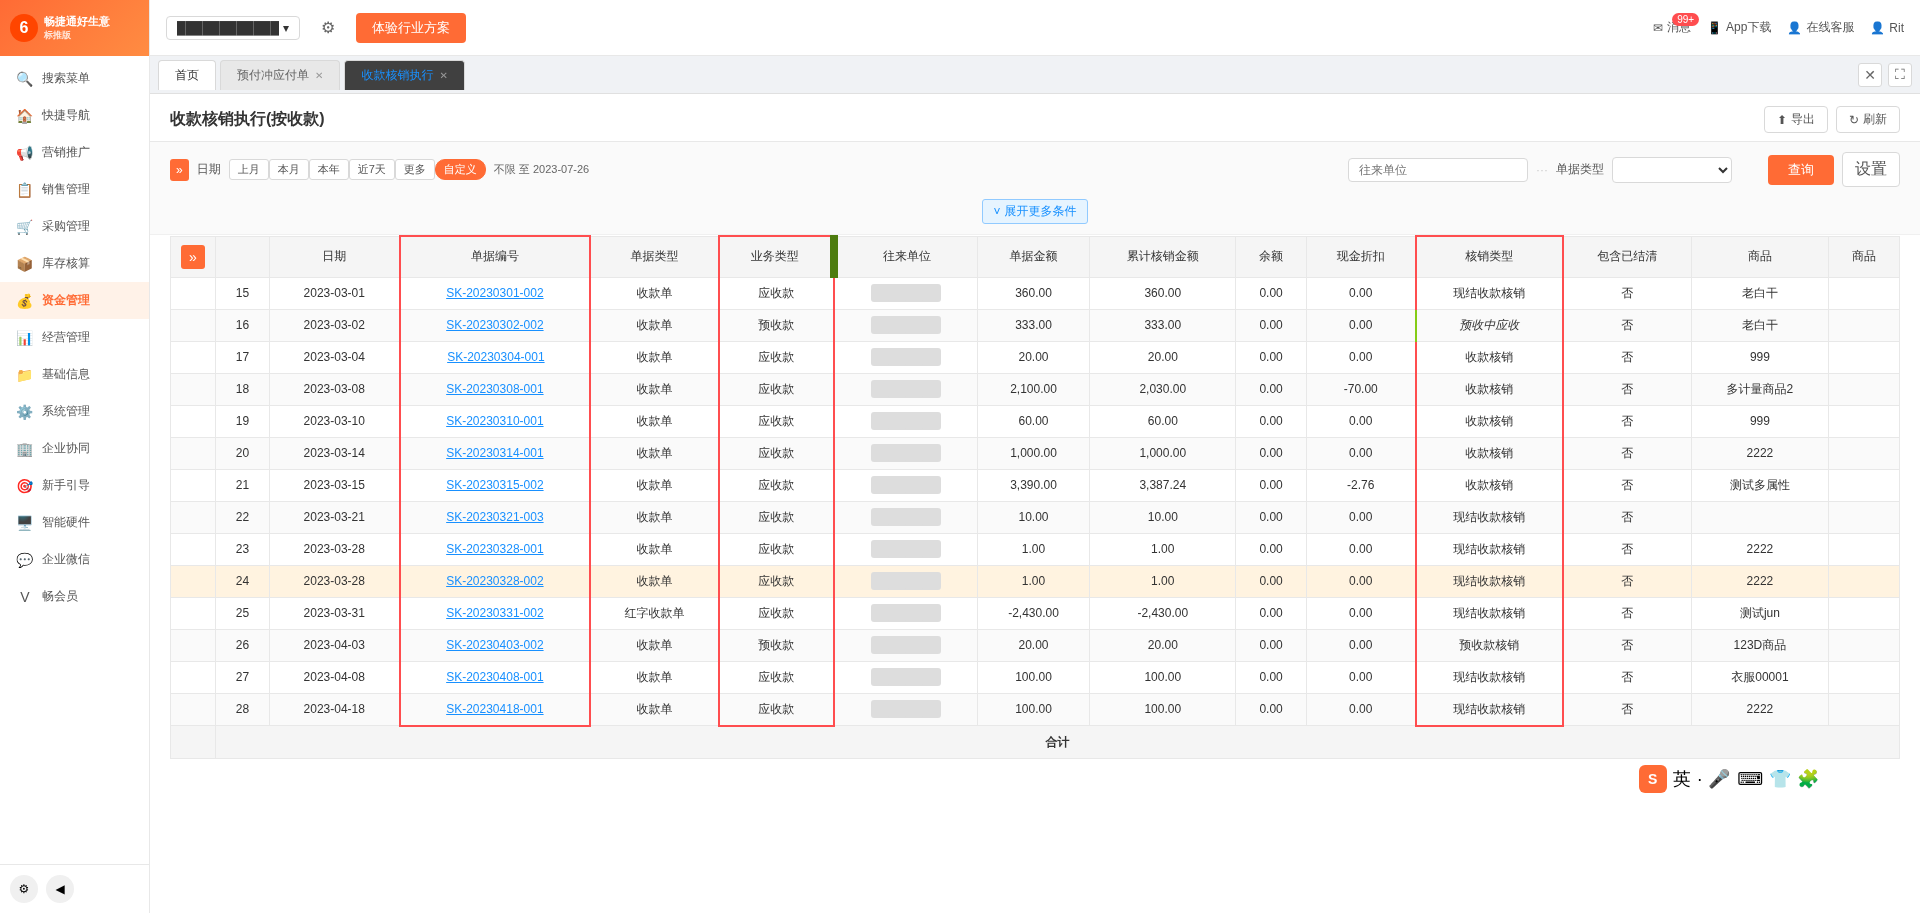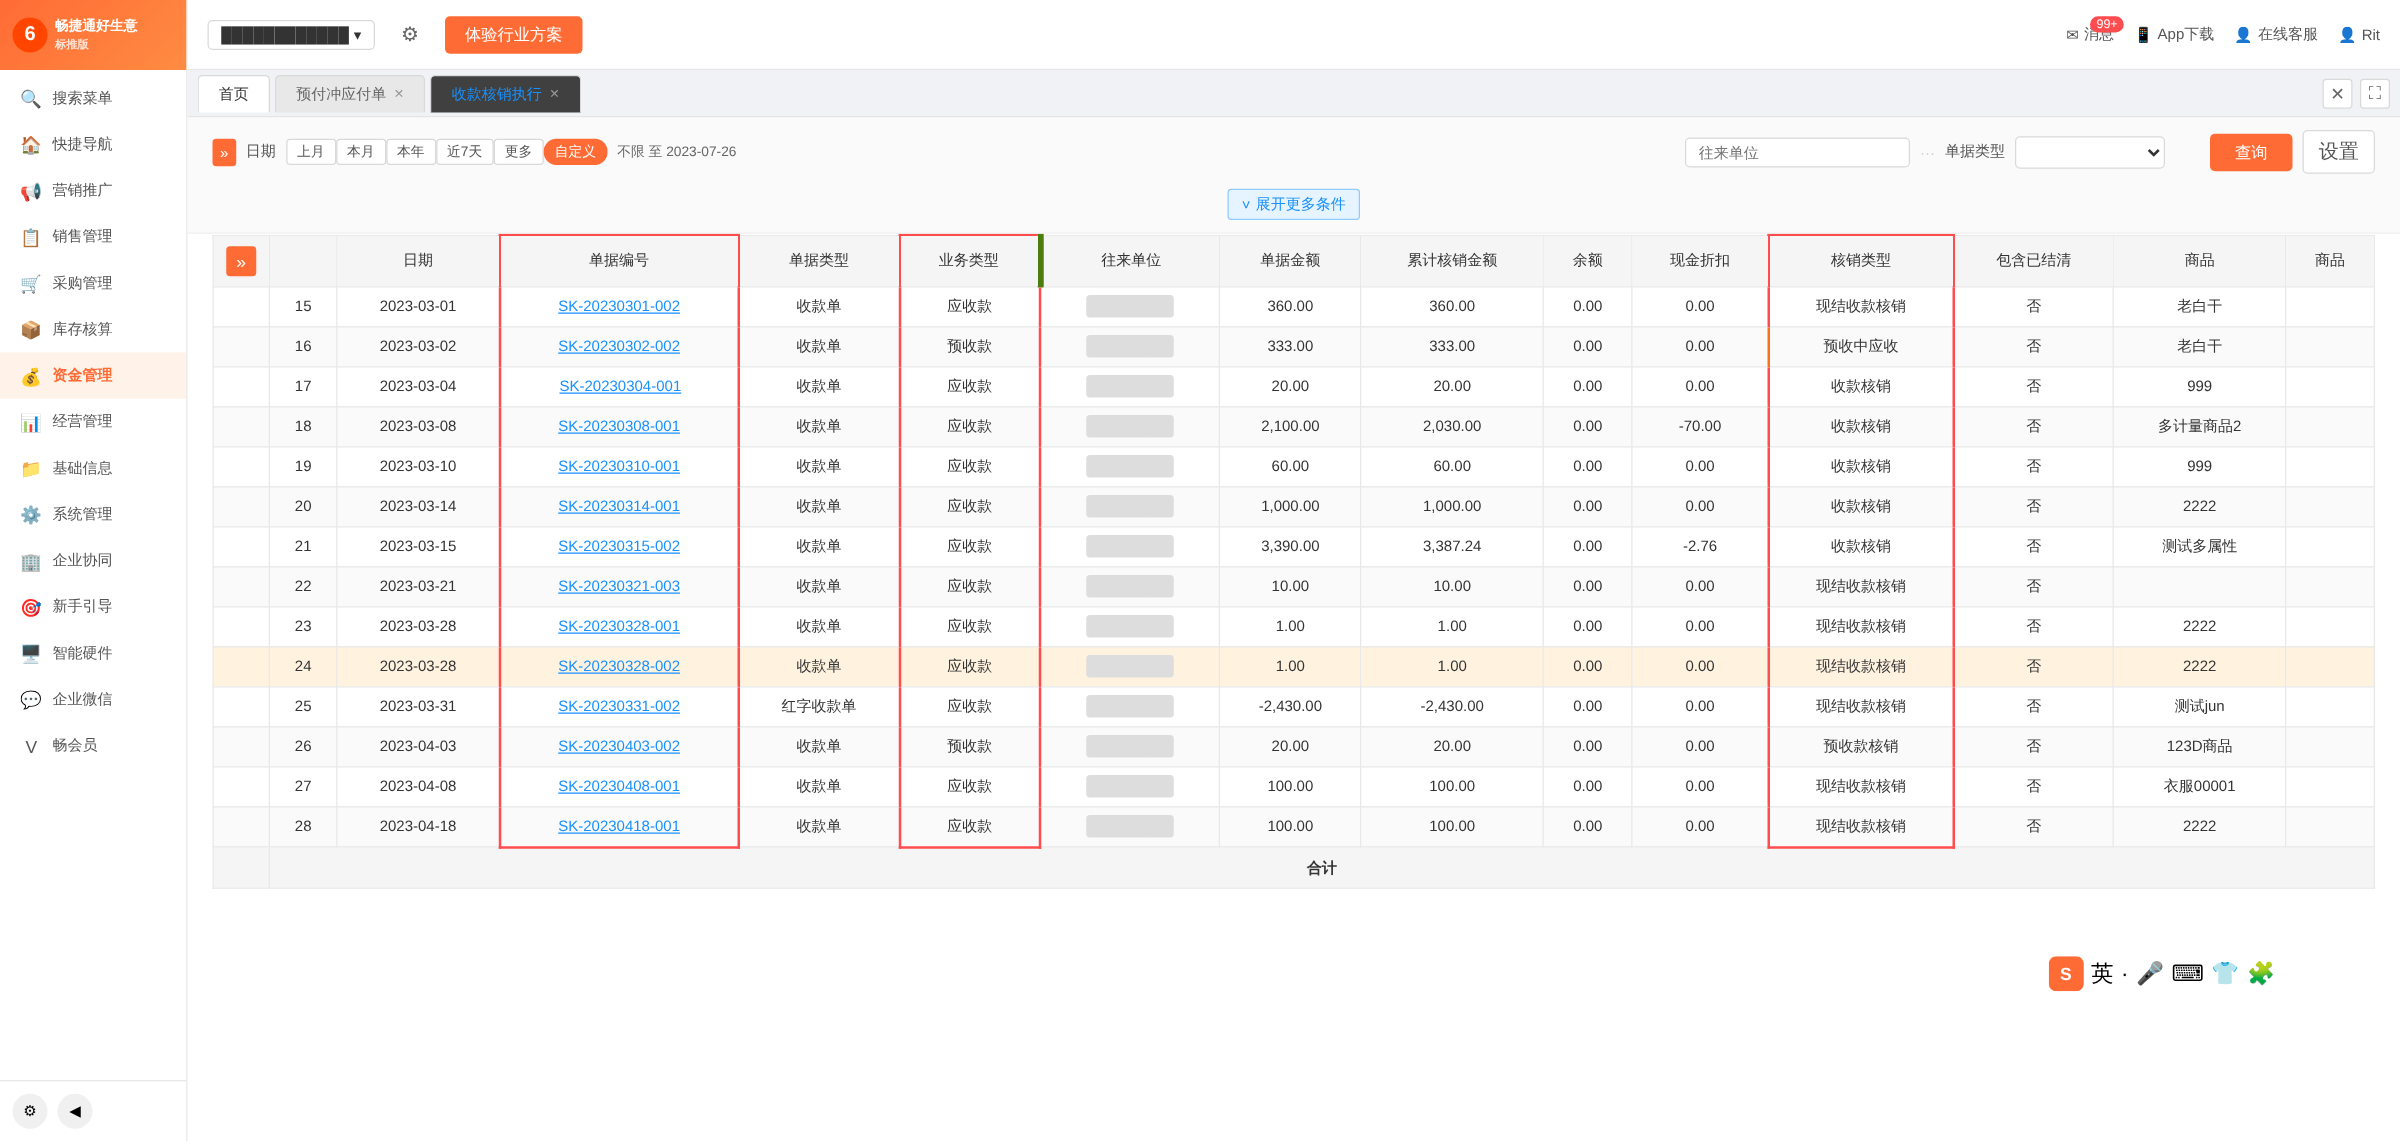--- a/index.html
+++ b/index.html
@@ -209,20 +209,33 @@
       <span class="tab-close">✕</span>
     </div>
     <div class="tabbar-right">
       <div class="tabbar-btn">✕</div>
       <div class="tabbar-btn">⛶</div>
     </div>
   </div>
 
   <div class="page">
 
+    <div class="page-header">
+      <div class="page-title">收款核销执行(按收款)</div>
+      <div class="page-header-actions">
+        <button class="btn-outline">
+          <span>⬆</span>
+          <span>导出</span>
+        </button>
+        <button class="btn-outline">
+          <span>↻</span>
+          <span>刷新</span>
+        </button>
+      </div>
+    </div>
 
     <div class="filter-bar">
       <div class="filter-row">
         <div style="display:flex;align-items:center;gap:6px;flex:0 0 auto;">
           <button style="background:#ff6b35;color:#fff;border:none;border-radius:3px;padding:4px 6px;cursor:pointer;font-size:12px;">»</button>
         </div>
         <span class="filter-label">日期</span>
         <div class="filter-date-btns">
           <button class="filter-date-btn">上月</button>
           <button class="filter-date-btn">本月</button>
@@ -255,21 +268,21 @@
       <table class="data-table">
         <thead>
           <tr>
             <th class="gear-icon-cell">
               <button class="expand-col-btn">»</button>
             </th>
             <th></th>
             <th>日期</th>
             <th style="border-left:2px solid #ff4d4f;border-right:2px solid #ff4d4f;border-top:2px solid #ff4d4f;">单据编号</th>
             <th>单据类型</th>
-            <th style="border-left:2px solid #ff4d4f;border-right:5px solid #4d7c0f;border-top:2px solid #ff4d4f;">业务类型</th>
+            <th style="border-left:2px solid #ff4d4f;border-right:8px solid #4d7c0f;border-top:2px solid #ff4d4f;">业务类型</th>
             <th>往来单位</th>
             <th>单据金额</th>
             <th>累计核销金额</th>
             <th>余额</th>
             <th>现金折扣</th>
             <th style="border-left:2px solid #ff4d4f;border-right:2px solid #ff4d4f;border-top:2px solid #ff4d4f;">核销类型</th>
             <th>包含已结清</th>
             <th>商品</th>
             <th>商品</th>
           </tr>
@@ -297,21 +310,21 @@
       <td>16</td>
       <td>2023-03-02</td>
       <td style="border-left:2px solid #ff4d4f;border-right:2px solid #ff4d4f;"><a class="link">SK-20230302-002</a></td>
       <td>收款单</td>
       <td style="border-left:2px solid #ff4d4f;border-right:2px solid #ff4d4f;">预收款</td>
       <td><span style="background:#ddd;color:#ddd;border-radius:3px;padding:2px 18px;">████</span></td>
       <td class="">333.00</td>
       <td class="">333.00</td>
       <td>0.00</td>
       <td class="">0.00</td>
-      <td style="border-left:2px solid #f97316;border-right:2px solid #ff4d4f;">预收中应收</td>
+      <td style="border-left:2px solid #84cc16;border-right:2px solid #ff4d4f;font-style:italic;">预收中应收</td>
       <td>否</td>
       <td>老白干</td>
       <td></td>
     </tr>
             <tr>
       <td></td>
       <td>17</td>
       <td>2023-03-04</td>
       <td style="border-left:2px solid #ff4d4f;border-right:2px solid #ff4d4f;padding-left:12px;"><a class="link">SK-20230304-001</a></td>
       <td>收款单</td>

